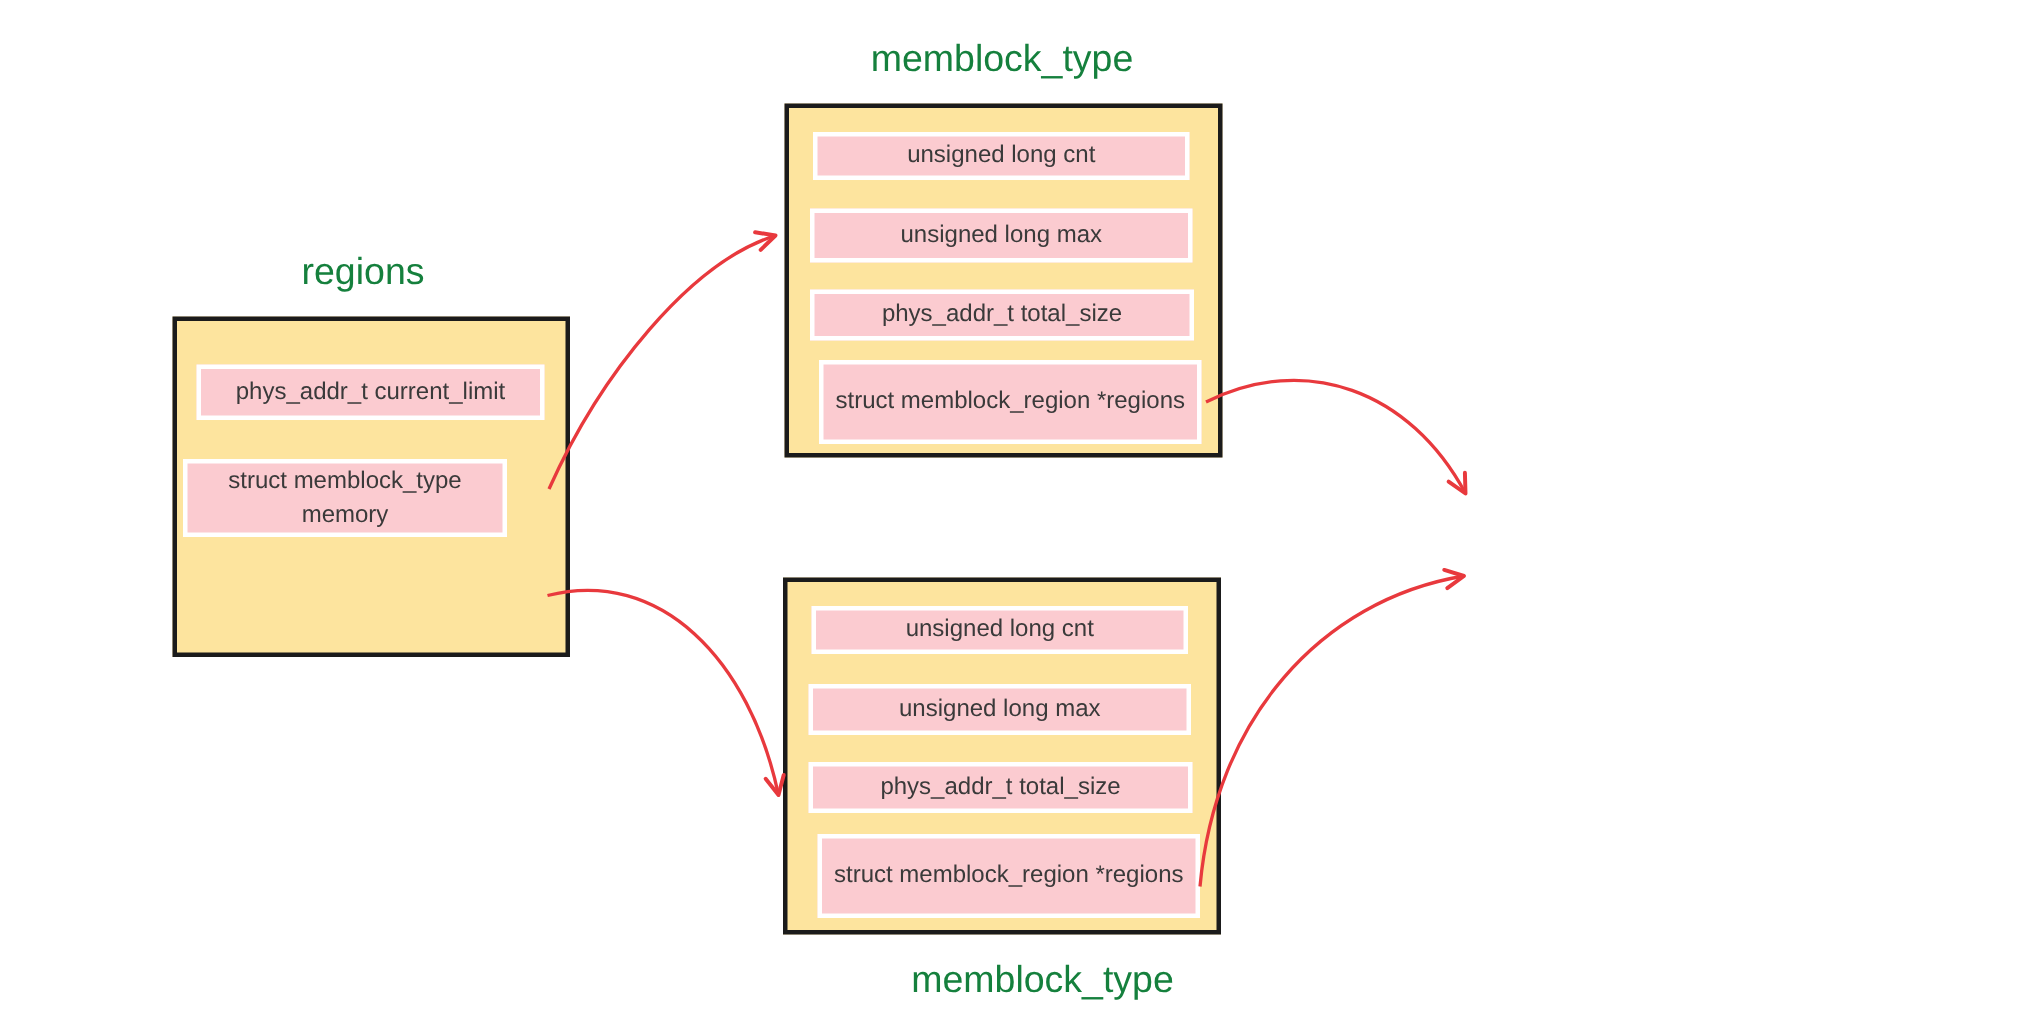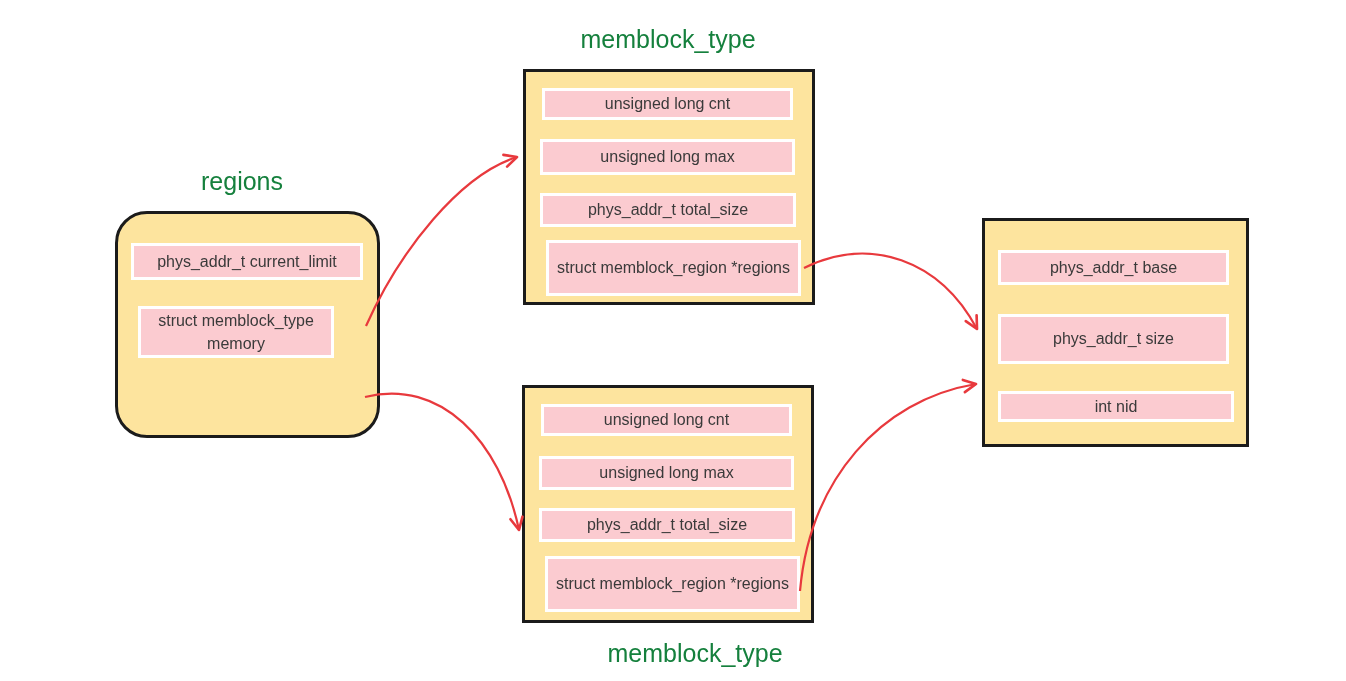--- a/index.html
+++ b/index.html
@@ -33,33 +33,33 @@
   }
   .title {
     position: absolute;
     transform: translateX(-50%);
     color: #15803d;
     font-size: 25px;
     line-height: 1.1;
     white-space: nowrap;
   }
   
-  .box-memblock        { left: 115px; top: 211px; width: 265px; height: 227px; border-radius: 32px; }
+  .box-memblock        { left: 115px; top: 211px; width: 265px; height: 227px; }
   .box-mtype-top       { left: 523px; top:  69px; width: 292px; height: 236px; }
   .box-mtype-bottom    { left: 522px; top: 385px; width: 292px; height: 238px; }
   .box-mregion         { left: 982px; top: 218px; width: 267px; height: 229px; }
 
   .title-memblock      { left: 242px;  top: 168px; }
   .title-mtype-top     { left: 668px;  top:  26px; }
   .title-mtype-bottom  { left: 695px;  top: 640px; }
   .title-mregion       { left: 1111px; top: 167px; }
 
   
   .bA-f1 { left: 13px; top:  29px; width: 232px; height: 37px; }
-  .bA-f2 { left: 20px; top:  92px; width: 196px; height: 52px; text-align: center; }
+  .bA-f2 { left: 4px; top:  92px; width: 216px; height: 52px; text-align: center; }
   .bA-f3 { left: 13px; top: 160px; width: 235px; height: 53px; }
 
   
   .bB-f1 { left: 16px; top:  16px; width: 251px; height: 32px; }
   .bB-f2 { left: 14px; top:  67px; width: 255px; height: 36px; }
   .bB-f3 { left: 14px; top: 121px; width: 256px; height: 34px; }
   .bB-f4 { left: 20px; top: 168px; width: 255px; height: 56px; }
 
   
   .bC-f1 { left: 16px; top:  16px; width: 251px; height: 32px; }
@@ -100,25 +100,20 @@
     <div class="field bB-f4">struct memblock_region *regions</div>
   </div>
 
   <div class="box box-mtype-bottom">
     <div class="field bC-f1">unsigned long cnt</div>
     <div class="field bC-f2">unsigned long max</div>
     <div class="field bC-f3">phys_addr_t total_size</div>
     <div class="field bC-f4">struct memblock_region *regions</div>
   </div>
 
-  <div class="box box-mregion">
-    <div class="field bD-f1">phys_addr_t base</div>
-    <div class="field bD-f2">phys_addr_t size</div>
-    <div class="field bD-f3">int nid</div>
-  </div>
 
   <svg class="arrows" viewBox="0 0 1346 681" xmlns="http://www.w3.org/2000/svg">
     <defs>
       <marker id="ah" viewBox="0 0 10 10" refX="8.5" refY="5" markerWidth="8" markerHeight="8" orient="auto">
         <path d="M1.5 1.5 L8.5 5 L1.5 8.5" fill="none" stroke="#e8393d" stroke-width="1.5" stroke-linecap="round" stroke-linejoin="round"></path>
       </marker>
     </defs>
     <path d="M 366 326 C 400 250 460 175 517 157" fill="none" stroke="#e8393d" stroke-width="2.2" marker-end="url(#ah)"></path>
     <path d="M 365 397 C 440 378 500 440 519 530" fill="none" stroke="#e8393d" stroke-width="2.2" marker-end="url(#ah)"></path>
     <path d="M 804 268 C 870 235 940 260 977 329" fill="none" stroke="#e8393d" stroke-width="2.2" marker-end="url(#ah)"></path>

